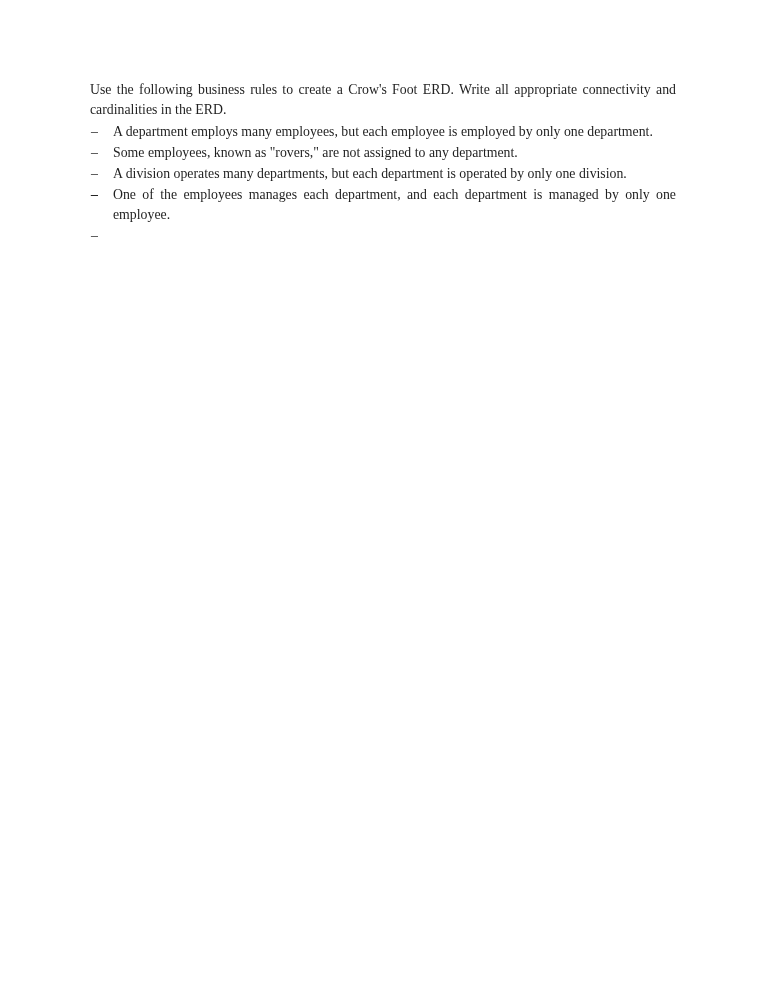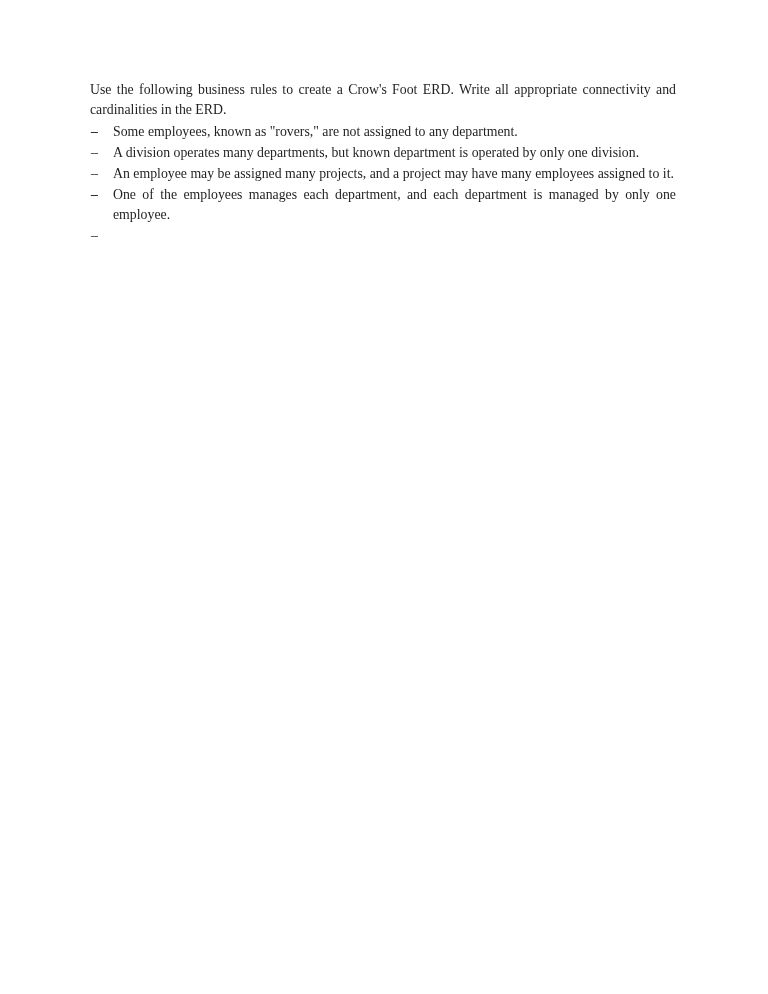--- a/index.html
+++ b/index.html
@@ -46,35 +46,35 @@
 <body>
 
 <div class="page">
 
   <p class="intro">Use the following business rules to create a Crow's Foot ERD. Write all appropriate connectivity and cardinalities in the ERD.</p>
 
   <div class="rules">
 
     <div class="rule">
       <span class="dash">–</span>
+      <span>A department employs many employees, but each employee is employed by only one department.</span>
     </div>
 
     <div class="rule">
       <span class="dash">–</span>
       <span>Some employees, known as "rovers," are not assigned to any department.</span>
     </div>
 
     <div class="rule">
       <span class="dash">–</span>
-      <span>A division operates many departments, but known department is operated by only one division.</span>
+      <span>A division operates many departments, but each department is operated by only one division.</span>
     </div>
 
     <div class="rule">
       <span class="dash">–</span>
-      <span>An employee may be assigned many projects, and a project may have many employees assigned to it.</span>
     </div>
 
     <div class="rule">
       <span class="dash">–</span>
     </div>
 
     <div class="rule">
       <span class="dash">–</span>
       <span>One of the employees manages each department, and each department is managed by only one employee.</span>
     </div>

